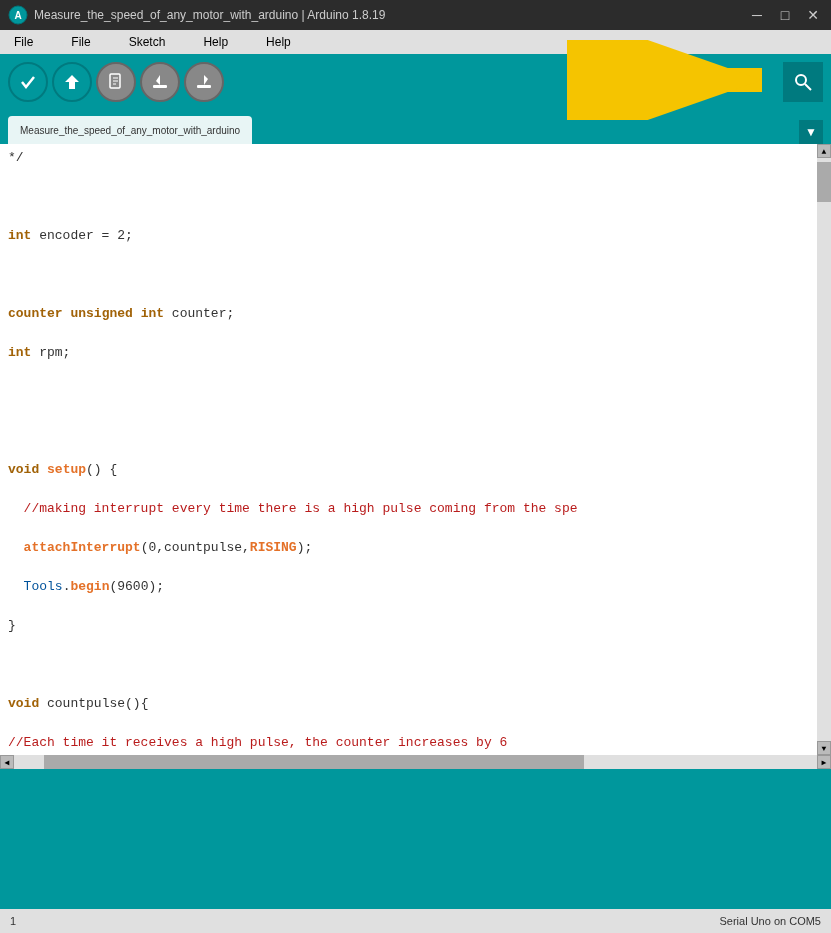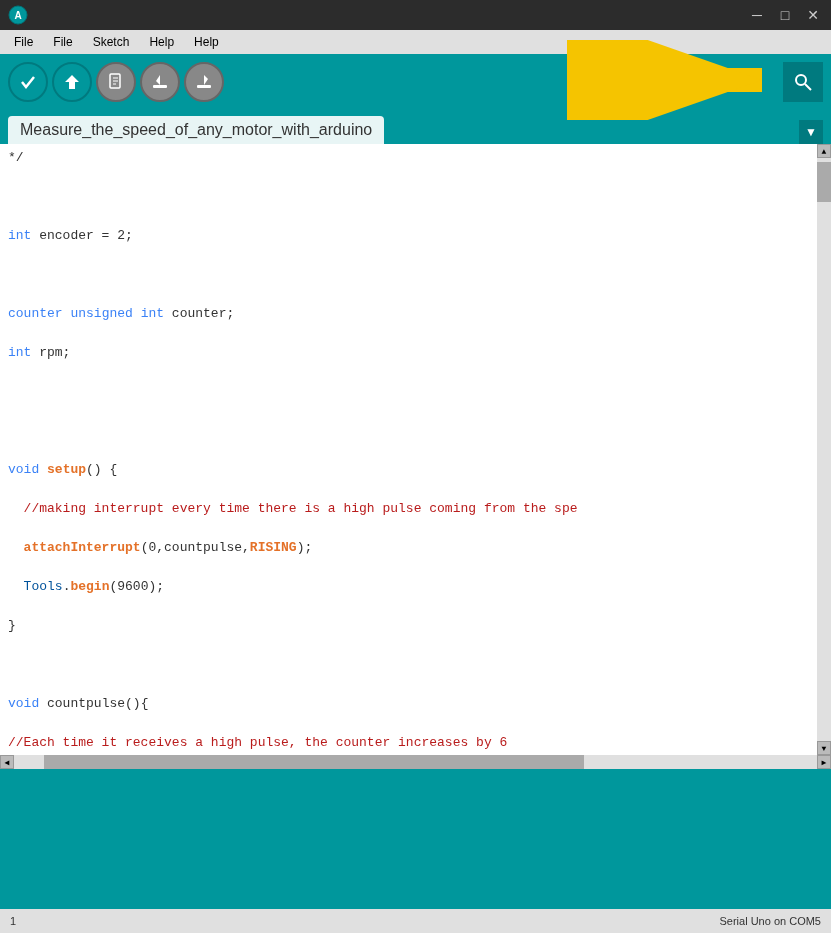--- a/index.html
+++ b/index.html
@@ -49,21 +49,21 @@
       text-align: center;
     }
 
     
     #menu-bar {
       background: #e0e0e0;
       height: 24px;
       display: flex;
       align-items: center;
       padding: 0 6px;
-      gap: 4px;
+      gap: 22px;
       flex-shrink: 0;
       font-family: Arial, sans-serif;
       font-size: 12px;
     }
     .menu-item {
       padding: 2px 8px;
       cursor: pointer;
       color: #000;
     }
 
@@ -132,21 +132,21 @@
       display: flex;
       align-items: flex-end;
       padding: 0 8px;
       flex-shrink: 0;
     }
     .tab {
       background: #e8f5f5;
       border-radius: 4px 4px 0 0;
       padding: 4px 12px;
       font-family: Arial, sans-serif;
-      font-size: 16px;
+      font-size: 10px;
       color: #333;
       cursor: pointer;
       display: flex;
       align-items: center;
       gap: 6px;
       height: 28px;
     }
     #tab-dropdown {
       margin-left: auto;
       background: #007a7f;
@@ -178,21 +178,21 @@
       font-size: 13px;
       line-height: 1.5;
       white-space: pre;
       color: #333;
     }
     
     #code-area::-webkit-scrollbar { width: 14px; height: 14px; }
     #code-area::-webkit-scrollbar-track { background: #e0e0e0; }
     #code-area::-webkit-scrollbar-thumb { background: #aaa; }
 
-    .kw-blue { color: #3b82f6; font-weight: normal; }
+    .kw-blue { color: #a16207; font-weight: bold; }
     .kw-darkblue { color: #00529B; }
     .kw-orange { color: #E47128; font-weight: bold; }
     .comment { color: #b91c1c; }
 
     
     #v-scrollbar {
       width: 14px;
       background: #e0e0e0;
       display: flex;
       flex-direction: column;
@@ -280,20 +280,21 @@
   </style>
 </head>
 <body>
 
 <div id="title-bar">
   <div id="title-bar-left">
     <svg id="arduino-logo" viewBox="0 0 20 20">
       <circle cx="10" cy="10" r="9" fill="#00979C" stroke="#00777c" stroke-width="1"></circle>
       <text x="10" y="14" text-anchor="middle" font-size="10" fill="white" font-weight="bold">A</text>
     </svg>
+    <span>Measure_the_speed_of_any_motor_with_arduino | Arduino 1.8.19</span>
   </div>
   <div id="title-bar-controls">
     <button class="title-btn">─</button>
     <button class="title-btn">□</button>
     <button class="title-btn">✕</button>
   </div>
 </div>
 
 <div id="menu-bar">
   <span class="menu-item">File</span>

